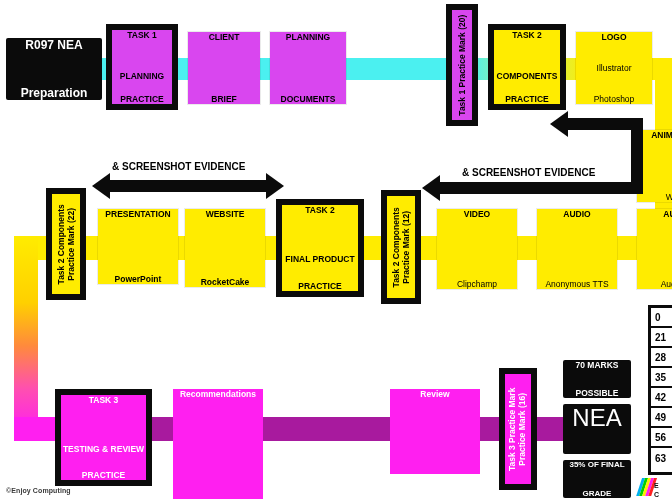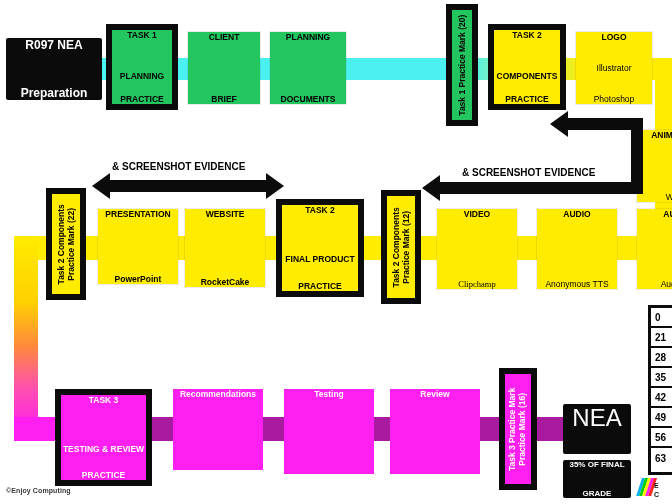--- a/index.html
+++ b/index.html
@@ -20,21 +20,21 @@
     display: flex; flex-direction: column;
     align-items: center; justify-content: space-between;
     text-align: center;
     font-weight: bold;
     line-height: 1.18;
     color: #000;
   }
   .box .l1, .box .l2, .box .l3 { display: block; width: 100%; }
   .box .gap { height: 6px; }
 
-  .cyan   { background: #22c55e; }
+  .cyan   { background: #d946ef; }
   .yellow { background: #ffec00; }
   .magenta{ background: #ff1ff0; }
   .black  { background: #0b0b0b; color: #fff; }
 
   .framed { border: 6px solid #0b0b0b; }
   .softedge { box-shadow: 0 0 0 1px rgba(0,0,0,0.08); }
 
   
   .vbox { position: absolute; z-index: 4; }
   .vbox .inner {
@@ -202,61 +202,62 @@
     <div class="inner">
       <span class="vrot" style="font-size:8.5px;">
         <span style="display:block;">Task 2  Components</span>
         <span style="display:block;">Practice Mark (12)</span>
       </span>
     </div>
   </div>
 
   <div class="box yellow softedge" style="left:437px; top:209px; width:80px; height:80px; font-size:8.5px;">
     <span class="l1">VIDEO</span>
-    <span class="l2" style="font-weight:normal;font-family:Liberation Serif, serif;">Clipchamp</span>
+    <span class="l2" style="font-weight:normal;">Clipchamp</span>
   </div>
 
   <div class="box yellow softedge" style="left:537px; top:209px; width:80px; height:80px; font-size:8.5px;">
     <span class="l1">AUDIO</span>
     <span class="l2" style="font-weight:normal;">Anonymous TTS</span>
   </div>
 
   <div class="box yellow softedge" style="left:637px; top:209px; width:80px; height:80px; font-size:8.5px;">
     <span class="l1">AUDIO</span>
     <span class="l2" style="font-weight:normal;">Audacity</span>
   </div>
 
   <div class="box magenta framed" style="left:55px; top:389px; width:97px; height:97px; font-size:8.5px; color:#fff;">
     <span class="l1">TASK 3</span>
     <span class="gap"></span>
     <span class="l2">TESTING &amp; REVIEW</span>
     <span class="l3">PRACTICE</span>
   </div>
 
-  <div class="box magenta" style="left:173px; top:389px; width:90px; height:81px; font-size:8.5px; color:#fff;">
+  <div class="box magenta" style="left:173px; top:389px; width:90px; height:110px; font-size:8.5px; color:#fff;">
     <span class="l1">Recommendations</span>
   </div>
 
-  <div class="box magenta" style="left:284px; top:389px; width:90px; height:85px; font-size:8.5px; color:#fff;">
-    <span class="l1">Testing</span>
-  </div>
 
   <div class="box magenta" style="left:390px; top:389px; width:90px; height:85px; font-size:8.5px; color:#fff;">
     <span class="l1">Review</span>
   </div>
 
   <div class="vbox framed magenta" style="left:499px; top:368px; width:38px; height:122px;">
     <div class="inner">
       <span class="vrot" style="font-size:8.5px; color:#fff;">
         <span style="display:block;">Task 3 Practice Mark</span>
         <span style="display:block;">Practice Mark (16)</span>
       </span>
     </div>
   </div>
 
+  <div class="box black" style="left:563px; top:360px; width:68px; height:38px; font-size:8.5px; border-radius:2px;">
+    <span class="l1">70 MARKS</span>
+    <span class="l2">POSSIBLE</span>
+  </div>
 
   <div class="box black" style="left:563px; top:404px; width:68px; height:50px; font-size:24px; border-radius:2px;">
     <span class="l1" style="font-weight:normal;">NEA</span>
   </div>
 
   <div class="box black" style="left:563px; top:460px; width:68px; height:38px; font-size:8px; border-radius:2px;">
     <span class="l1">35% OF FINAL</span>
     <span class="l2">GRADE</span>
   </div>
 

